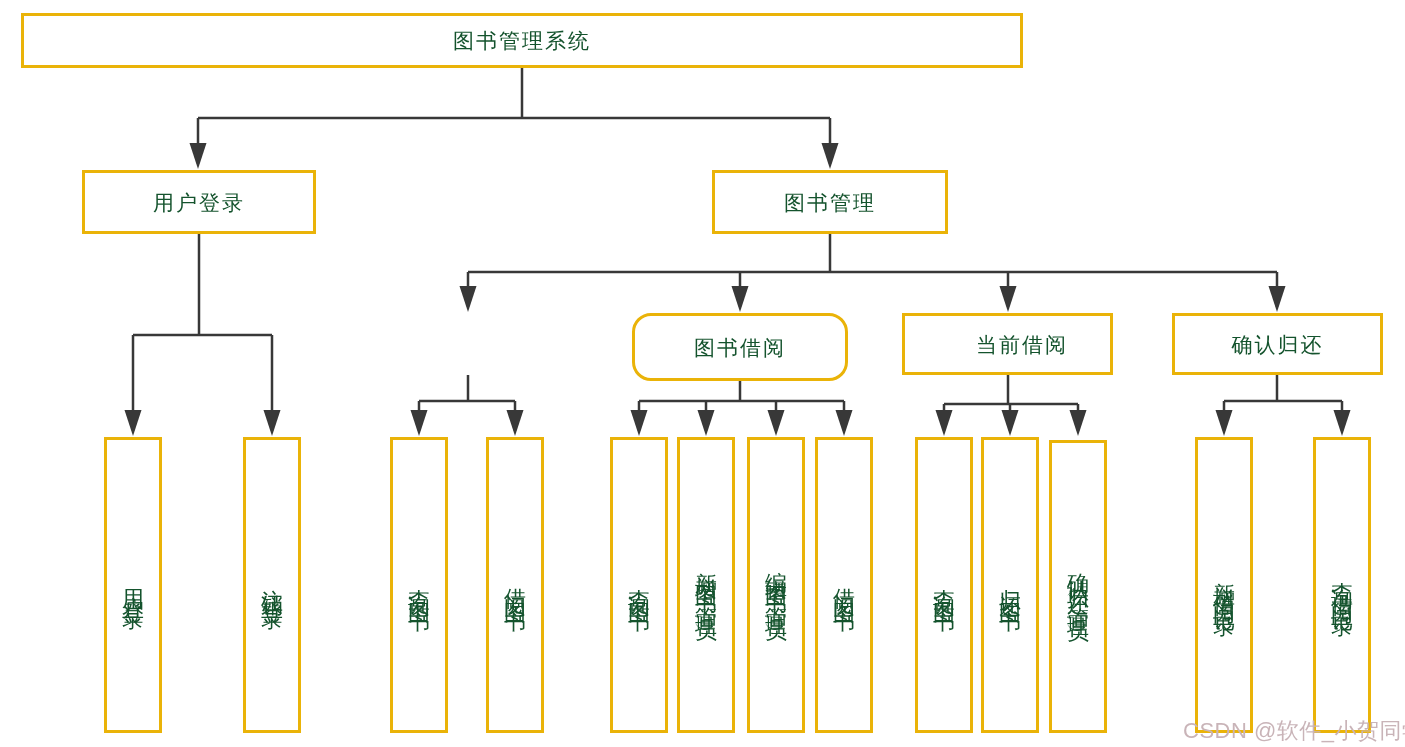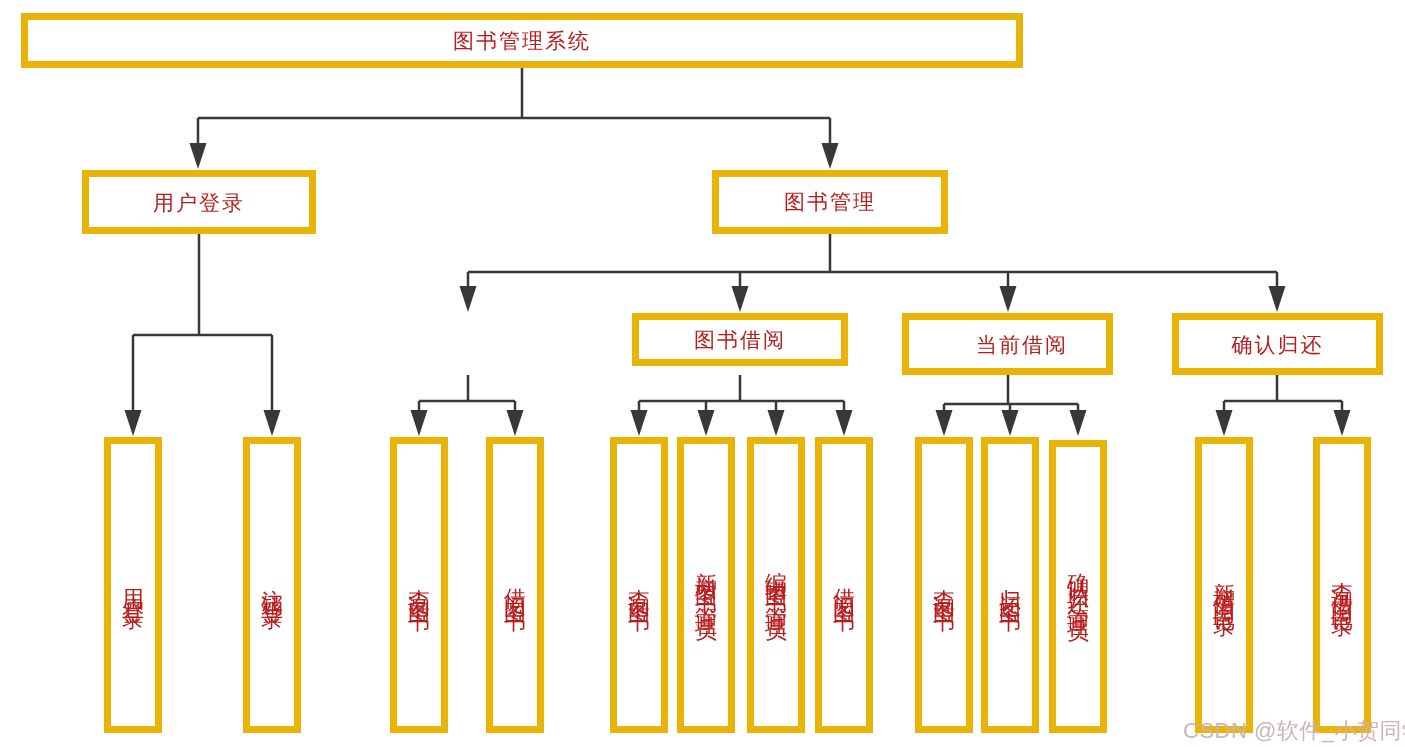--- a/index.html
+++ b/index.html
@@ -4,21 +4,21 @@
 <style>
   html,body{margin:0;padding:0;background:#ffffff;}
   body{
     width:1405px;height:747px;position:relative;overflow:hidden;
     font-family:"Liberation Sans","DejaVu Sans",sans-serif;
   }
   .stage{position:absolute;left:0;top:0;width:1405px;height:747px;}
   svg.connectors{position:absolute;left:0;top:0;z-index:1;}
   .box{
     position:absolute;z-index:2;box-sizing:border-box;
-    border:7px solid #eab308;background:#ffffff;color:#b91c1c;
+    border:3px solid #eab308;background:#ffffff;color:#14532d;
     display:flex;align-items:center;justify-content:center;
     line-height:1;
   }
   .h{font-size:21px;letter-spacing:2px;white-space:nowrap;}
   .v{
     writing-mode:vertical-rl;text-orientation:mixed;
     font-size:22px;letter-spacing:7px;
   }
   .watermark{
     position:absolute;z-index:3;left:1183px;top:716px;
@@ -61,23 +61,23 @@
         <use href="#ah" x="1010" y="436"></use>
       <use href="#ah" x="1078" y="436"></use>
       <use href="#ah" x="1224" y="436"></use>
         <use href="#ah" x="1342" y="436"></use>
     </g>
   </svg>
 
   <div class="box h" style="left:21px;top:13px;width:1002px;height:55px;">图书管理系统</div>
 
   <div class="box h" style="left:82px;top:170px;width:234px;height:64px;">用户登录</div>
-  <div class="box h" style="left:712px;top:170px;width:236px;height:64px;font-family:Liberation Serif, serif;">图书管理</div>
+  <div class="box h" style="left:712px;top:170px;width:236px;height:64px;">图书管理</div>
 
-  <div class="box h" style="left:632px;top:313px;width:216px;height:53px;">图书借阅</div>
+  <div class="box h" style="left:632px;top:313px;width:216px;height:68px;border-radius:19px;">图书借阅</div>
   <div class="box h" style="left:902px;top:313px;width:211px;height:62px;padding-left:29px;">当前借阅</div>
   <div class="box h" style="left:1172px;top:313px;width:211px;height:62px;">确认归还</div>
 
   <div class="box v" style="left:104px;top:437px;width:58px;height:296px;">用户登录</div>
   <div class="box v" style="left:243px;top:437px;width:58px;height:296px;">注销登录</div>
 
   <div class="box v" style="left:390px;top:437px;width:58px;height:296px;">查询图书</div>
   <div class="box v" style="left:486px;top:437px;width:58px;height:296px;">借阅图书</div>
 
   <div class="box v" style="left:610px;top:437px;width:58px;height:296px;">查询图书</div>

